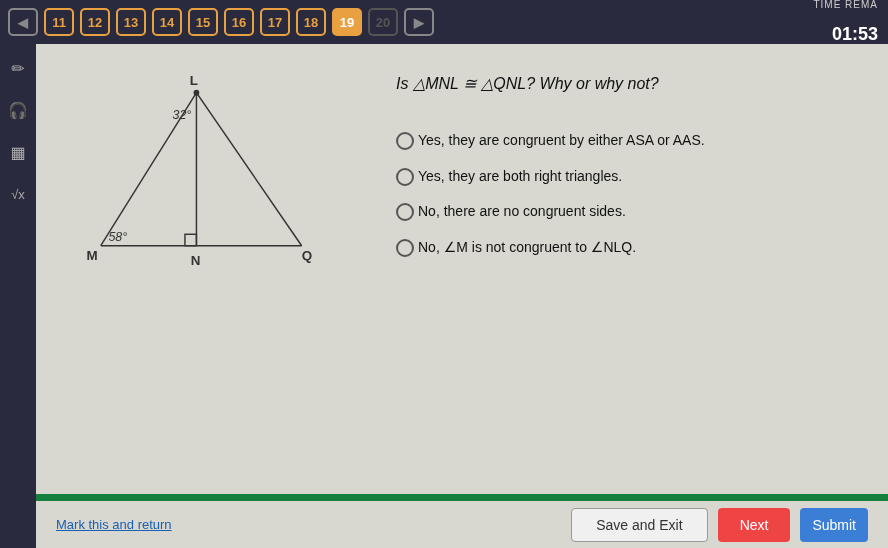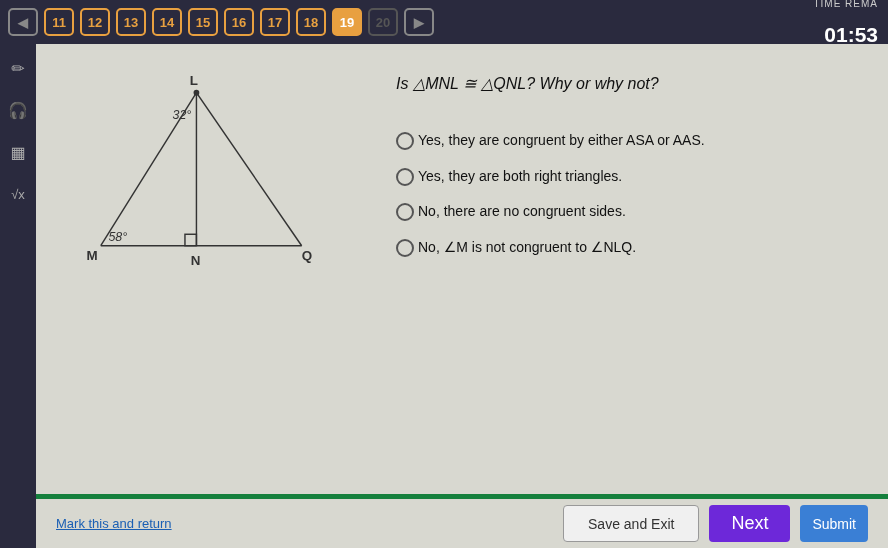--- a/index.html
+++ b/index.html
@@ -67,21 +67,21 @@
       gap: 14px;
     }
 
     .time-label {
       font-size: 10px;
       color: #ccc;
       letter-spacing: 1px;
     }
 
     .time-value {
-      font-size: 21px;
+      font-size: 18px;
       font-weight: bold;
       color: #fff;
     }
 
     
     .left-sidebar {
       position: absolute;
       left: 0;
       top: 44px;
       width: 36px;
@@ -165,21 +165,21 @@
     .option-text {
       font-size: 14px;
       color: #111;
       line-height: 1.4;
     }
 
     
     .bottom-bar {
       height: 54px;
       background: #d8d8d0;
-      border-top: 5px solid #15803d;
+      border-top: 7px solid #15803d;
       display: flex;
       align-items: center;
       justify-content: space-between;
       padding: 0 20px;
     }
 
     .mark-link {
       color: #1a5fb4;
       text-decoration: underline;
       font-size: 13px;
@@ -198,24 +198,24 @@
       background: #f0f0f0;
       border: 1px solid #999;
       border-radius: 4px;
       font-size: 14px;
       cursor: pointer;
       color: #333;
     }
 
     .btn-next {
       padding: 8px 22px;
-      background: #6d28d9;
+      background: #ef4444;
       border: none;
       border-radius: 4px;
-      font-size: 18px;
+      font-size: 14px;
       cursor: pointer;
       color: #fff;
     }
 
     .btn-submit {
       padding: 8px 12px;
       background: #3a7fd5;
       border: none;
       border-radius: 4px;
       font-size: 14px;

